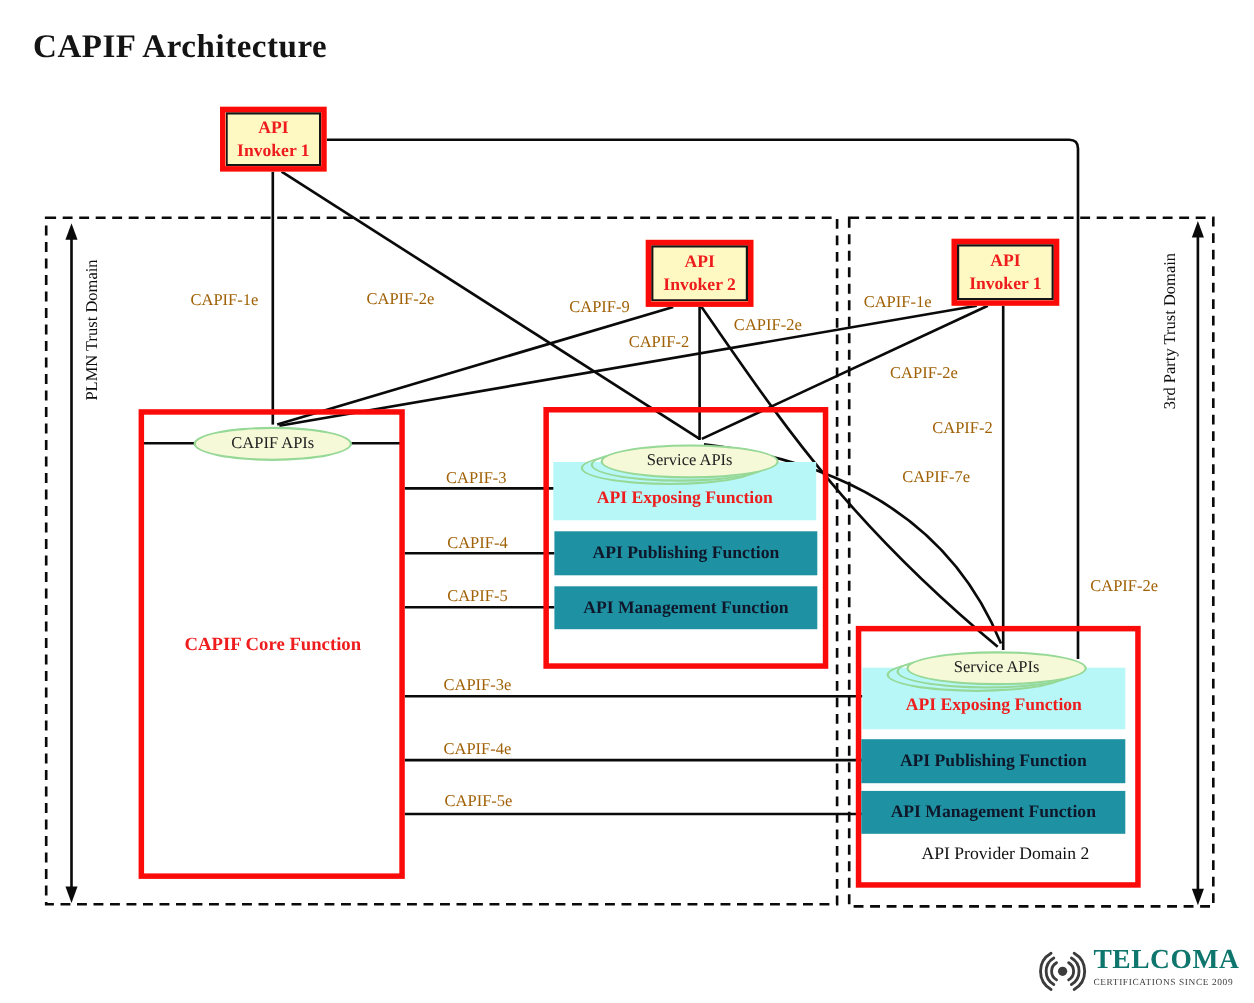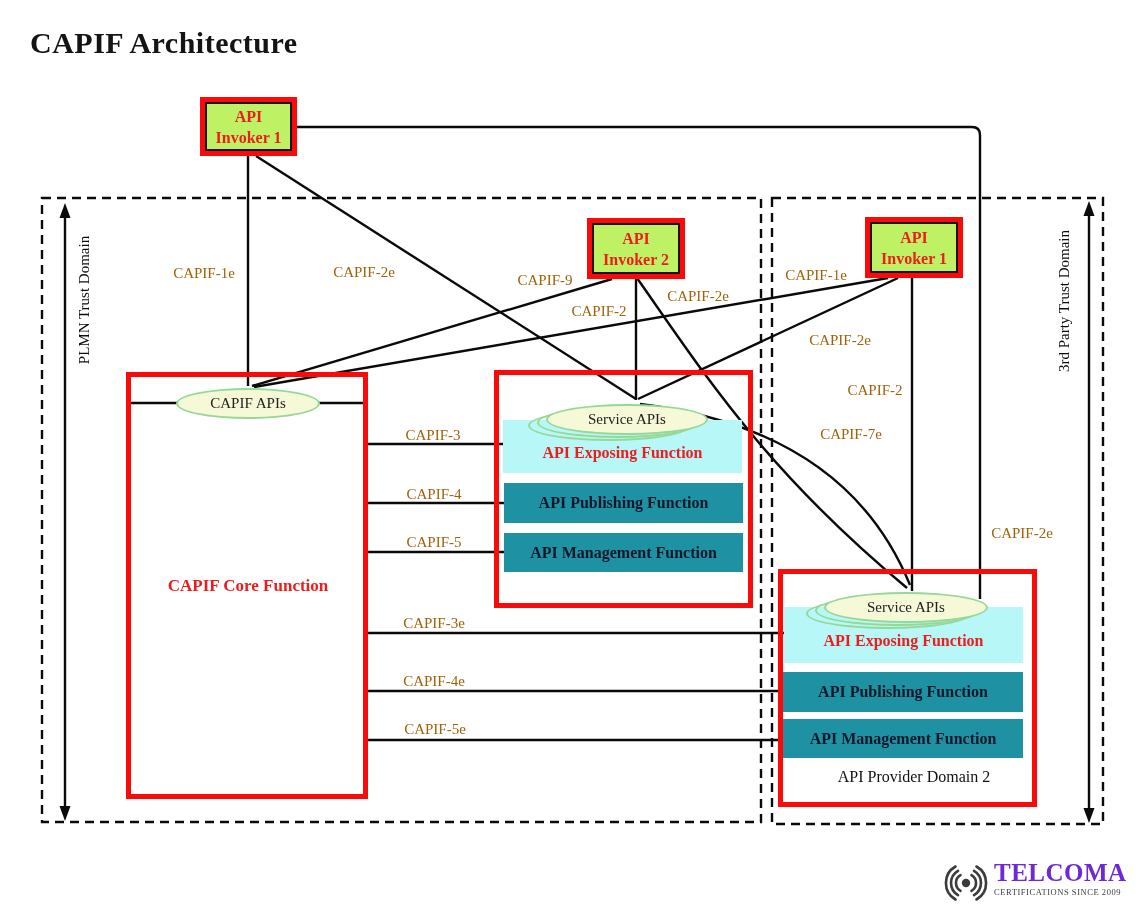--- a/index.html
+++ b/index.html
@@ -1,40 +1,40 @@
 <!DOCTYPE html>
 <html><head>
 <meta charset="utf-8">
 <style>
   html,body{margin:0;padding:0;background:#fff;}
   #stage{position:relative;width:1140px;height:912px;background:#fff;overflow:hidden;
          font-family:Liberation Serif, serif;}
   #wires{position:absolute;left:0;top:0;z-index:0;}
   .abs{position:absolute;box-sizing:border-box;}
   .title{font-size:30px;font-weight:700;color:#141414;letter-spacing:.5px;}
-  .invoker{background:#bef264;border:5px solid #fb0a0a;box-shadow:inset 0 0 0 2px #151515;
+  .invoker{background:#fef9c3;border:5px solid #fb0a0a;box-shadow:inset 0 0 0 2px #151515;
            color:#ee1c1c;font-size:16px;font-weight:600;line-height:21px;text-align:center;
            display:flex;flex-direction:column;justify-content:center;}
   .redframe{border:5px solid #fb0a0a;background:transparent;}
   .conn{font-size:15px;font-weight:500;color:#a16207;width:90px;text-align:center;height:18px;}
   .ellipse{border-radius:50%;background:#f6f9d8;border:2px solid #96d896;
            display:flex;align-items:center;justify-content:center;
            font-size:15px;font-weight:500;color:#222;}
   .ring{border-radius:50%;border:2px solid #96d896;background:transparent;}
   .aef{background:#b7f7f8;color:#ee1c1c;font-size:16px;font-weight:600;text-align:center;
        display:flex;align-items:center;justify-content:center;padding-top:12px;}
   .teal{background:#1e91a2;color:#0f172a;font-size:16px;font-weight:600;text-align:center;
         display:flex;align-items:center;justify-content:center;}
   .provname{font-size:16px;font-weight:500;color:#111;text-align:center;}
   .corename{font-size:17px;font-weight:600;color:#ee1c1c;text-align:center;}
   .vlabel{font-size:15px;font-weight:500;color:#0c0c0c;text-align:center;
           transform:rotate(-90deg);transform-origin:center;}
   .logo{display:flex;align-items:flex-start;}
   .logo-text{display:flex;flex-direction:column;margin-left:4px;}
-  .logo-name{font-size:25px;font-weight:700;color:#6d28d9;line-height:25px;letter-spacing:.5px;}
+  .logo-name{font-size:25px;font-weight:700;color:#0f766e;line-height:25px;letter-spacing:.5px;}
   .logo-tag{font-size:8.5px;font-weight:500;color:#3c3c3c;letter-spacing:.55px;margin-top:2px;}
 </style>
 </head>
 <body>
 
 <div id="stage">
 
   <svg id="wires" width="1140" height="912" viewBox="0 0 1140 912">
     <g stroke="#0a0a0a" stroke-width="2.4" fill="none">
 

